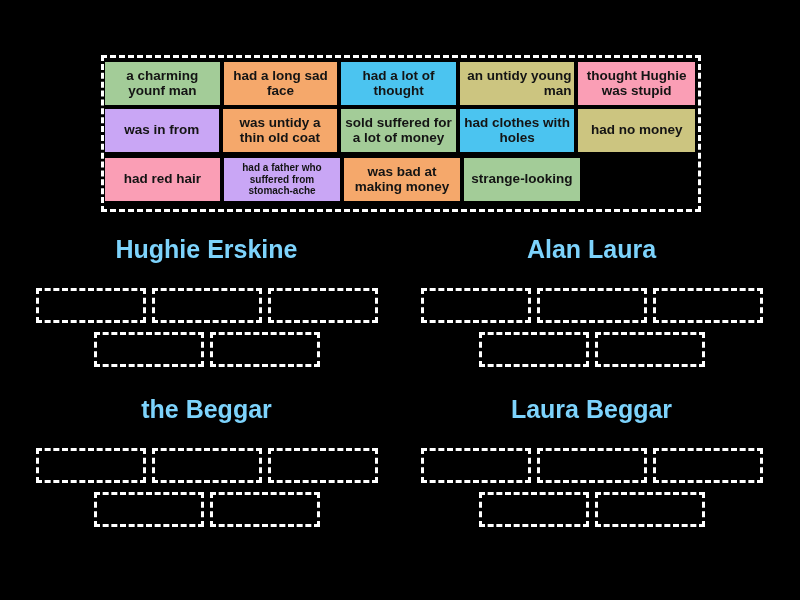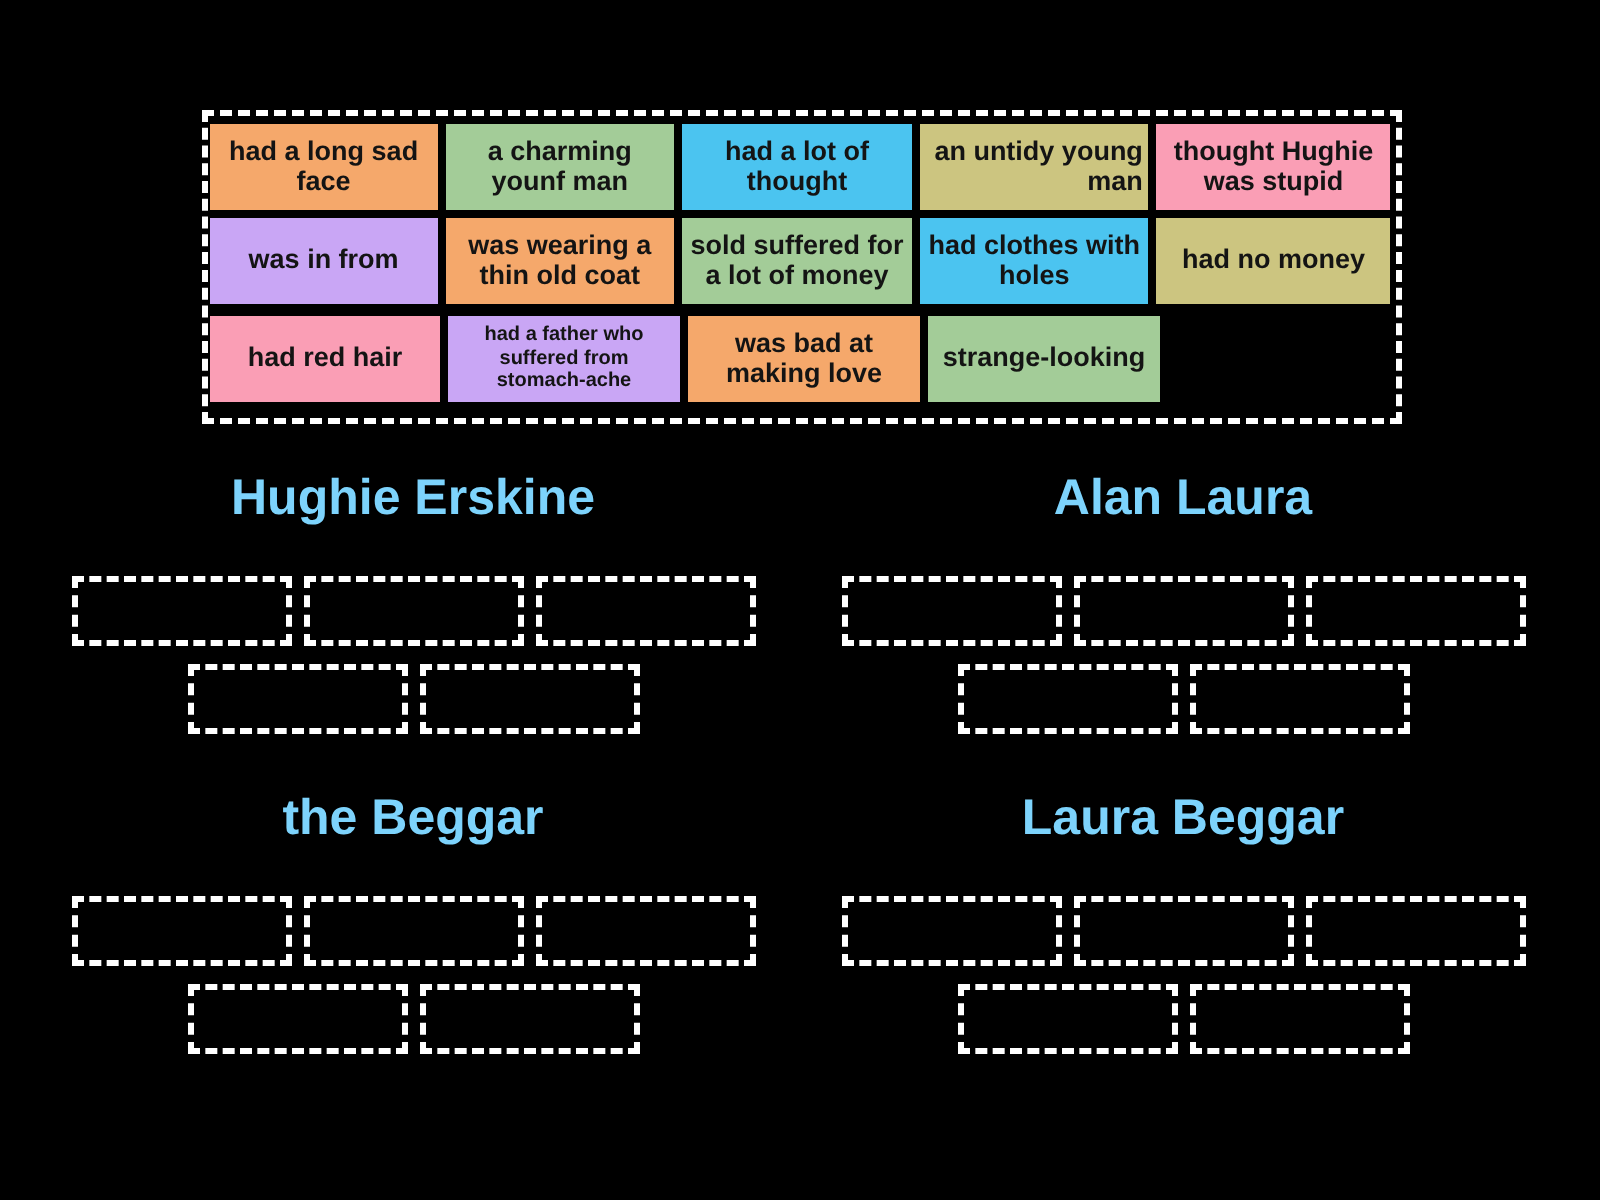--- a/index.html
+++ b/index.html
@@ -106,37 +106,37 @@
     box-sizing: border-box;
     margin: 0 3px;
     background: transparent;
   }
 </style>
 </head>
 <body>
 
 <div id="word-bank">
     <div class="bank-row">
+      <div class="tile w2" style="background: rgb(163, 204, 152);">a charming younf man</div>
       <div class="tile w1" style="background: rgb(245, 168, 107);">had a long sad face</div>
-      <div class="tile w2" style="background: rgb(163, 204, 152);">a charming younf man</div>
       <div class="tile w3" style="background: rgb(75, 196, 240);">had a lot of thought</div>
       <div class="tile w4" style="background: rgb(204, 197, 128); text-align: right;">an untidy young man</div>
       <div class="tile w5" style="background: rgb(250, 158, 181);">thought Hughie was stupid</div>
     </div>
     <div class="bank-row">
       <div class="tile w1" style="background: rgb(201, 166, 245);">was in from</div>
-      <div class="tile w2" style="background: rgb(245, 168, 107);">was wearing a thin old coat</div>
+      <div class="tile w2" style="background: rgb(245, 168, 107);">was untidy a thin old coat</div>
       <div class="tile w3" style="background: rgb(163, 204, 152);">sold suffered for a lot of money</div>
       <div class="tile w4" style="background: rgb(75, 196, 240);">had clothes with holes</div>
       <div class="tile w5" style="background: rgb(204, 197, 128);">had no money</div>
     </div>
     <div class="bank-row">
       <div class="tile w1" style="background: rgb(250, 158, 181);">had red hair</div>
       <div class="tile w2 small" style="background: rgb(201, 166, 245);">had a father who suffered from stomach-ache</div>
-      <div class="tile w3" style="background: rgb(245, 168, 107);">was bad at making love</div>
+      <div class="tile w3" style="background: rgb(245, 168, 107);">was bad at making money</div>
       <div class="tile w4" style="background: rgb(163, 204, 152);">strange-looking</div>
     </div>
   </div>
 
 <div class="category" id="cat-0">
   <div class="cat-title">Hughie Erskine</div>
   <div class="slot-row row-a">
     <div class="slot"></div>
     <div class="slot"></div>
     <div class="slot"></div>

